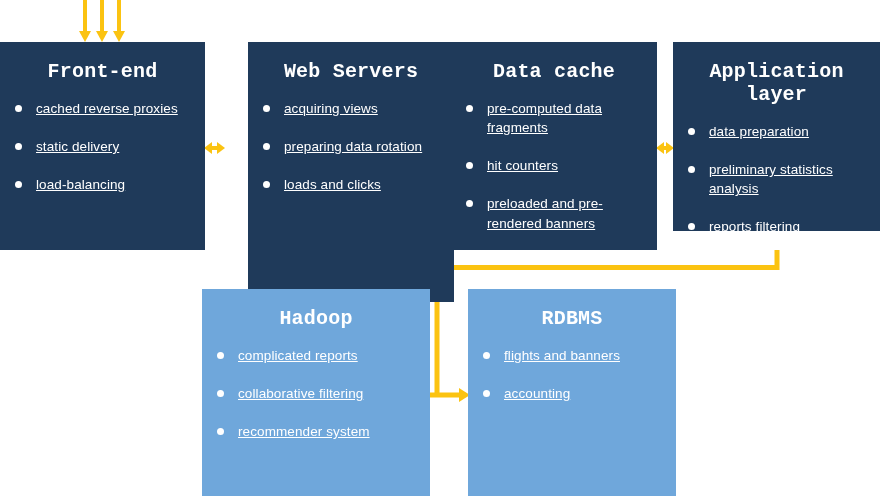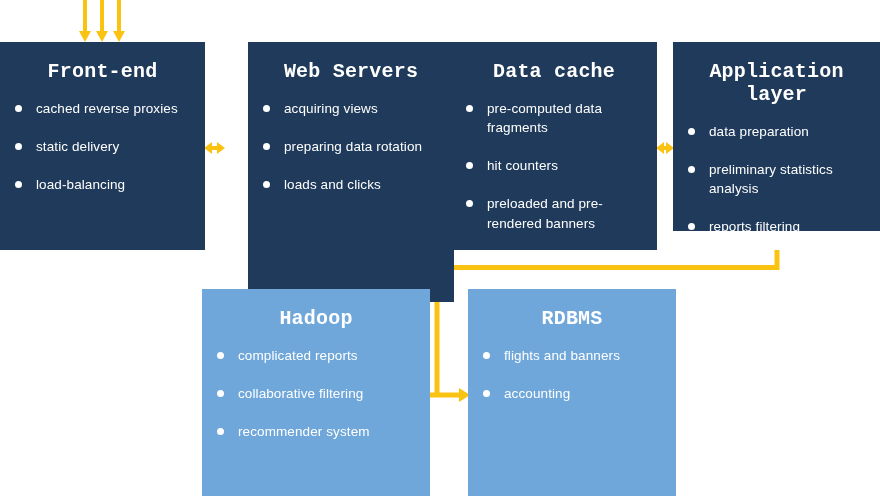--- a/index.html
+++ b/index.html
@@ -47,20 +47,21 @@
     padding: 0 12px 0 13px;
   }
   .box li {
     display: flex;
     align-items: flex-start;
     font-size: 13.5px;
     font-weight: 500;
     line-height: 1.42;
     margin-bottom: 19px;
     letter-spacing: 0.1px;
+    text-decoration: underline;
   }
   .dot {
     flex: 0 0 auto;
     width: 7px;
     height: 7px;
     border-radius: 50%;
     background: #ffffff;
     margin: 6px 14px 0 2px;
   }
 </style>

